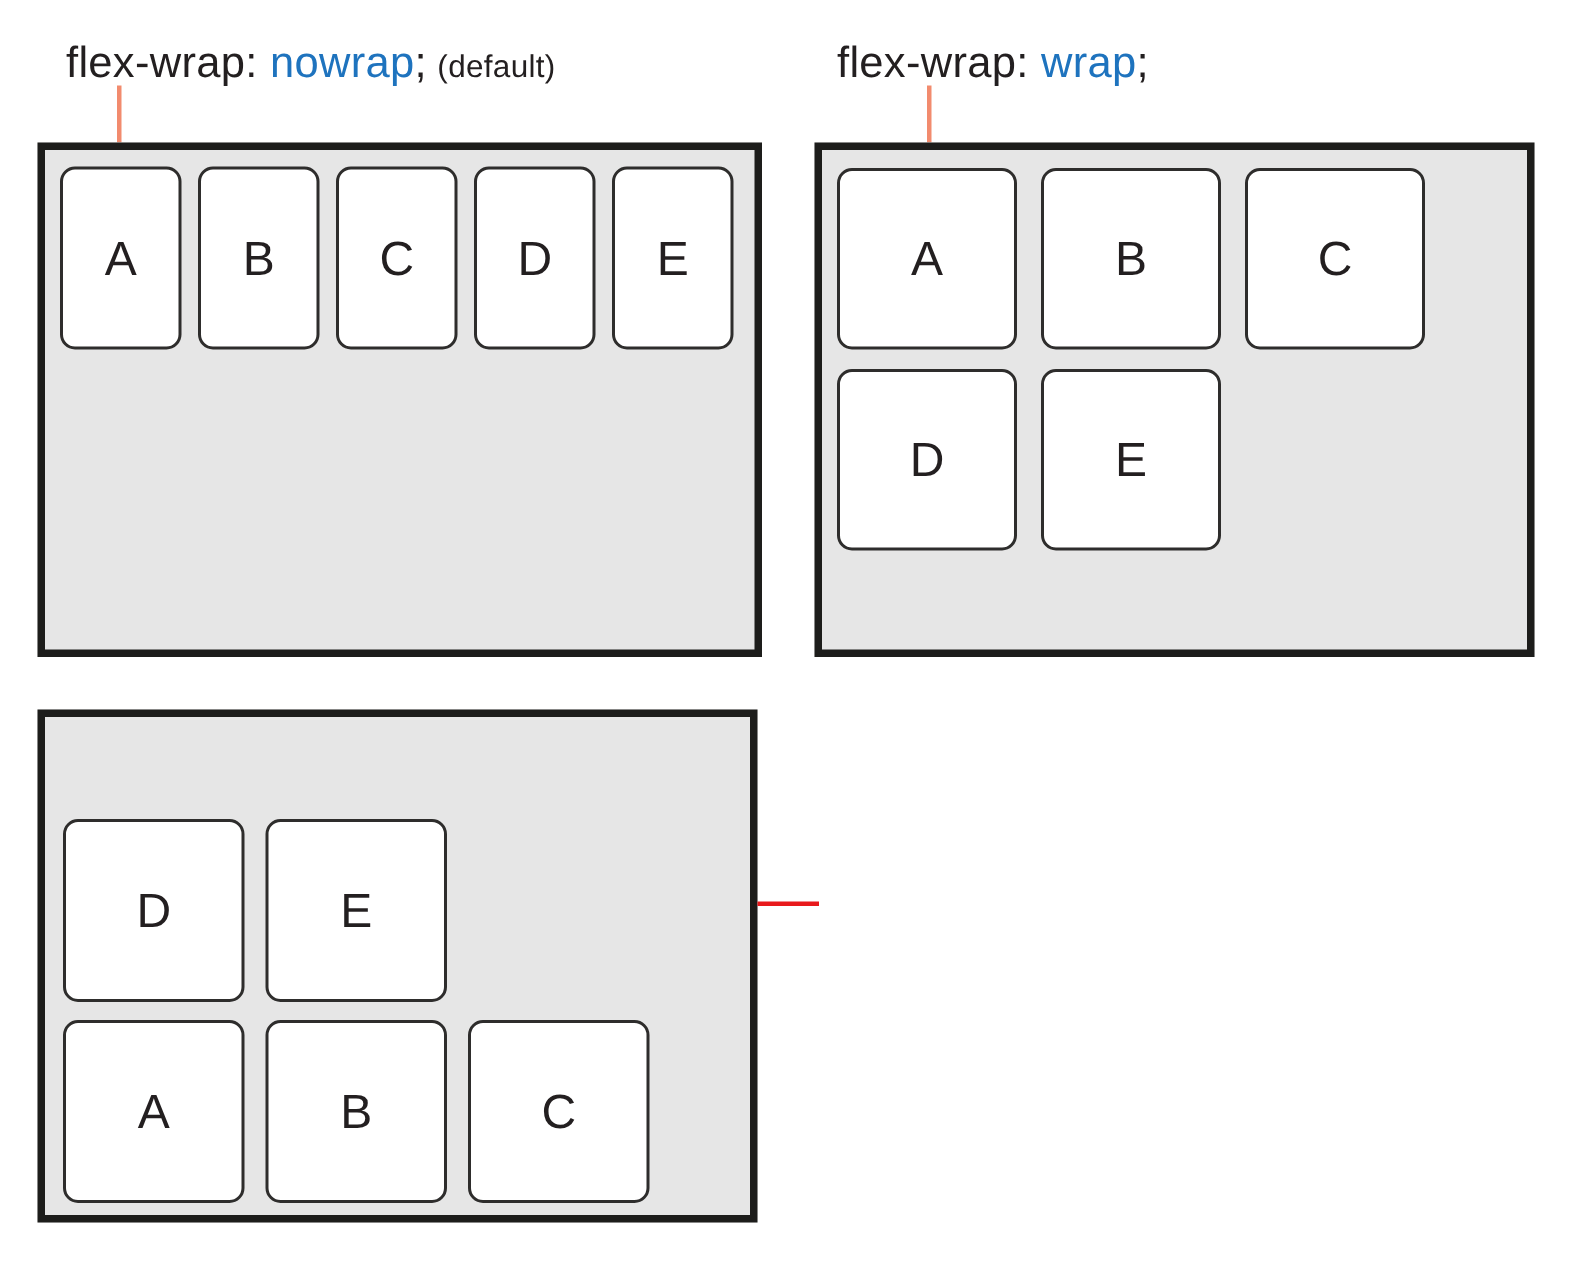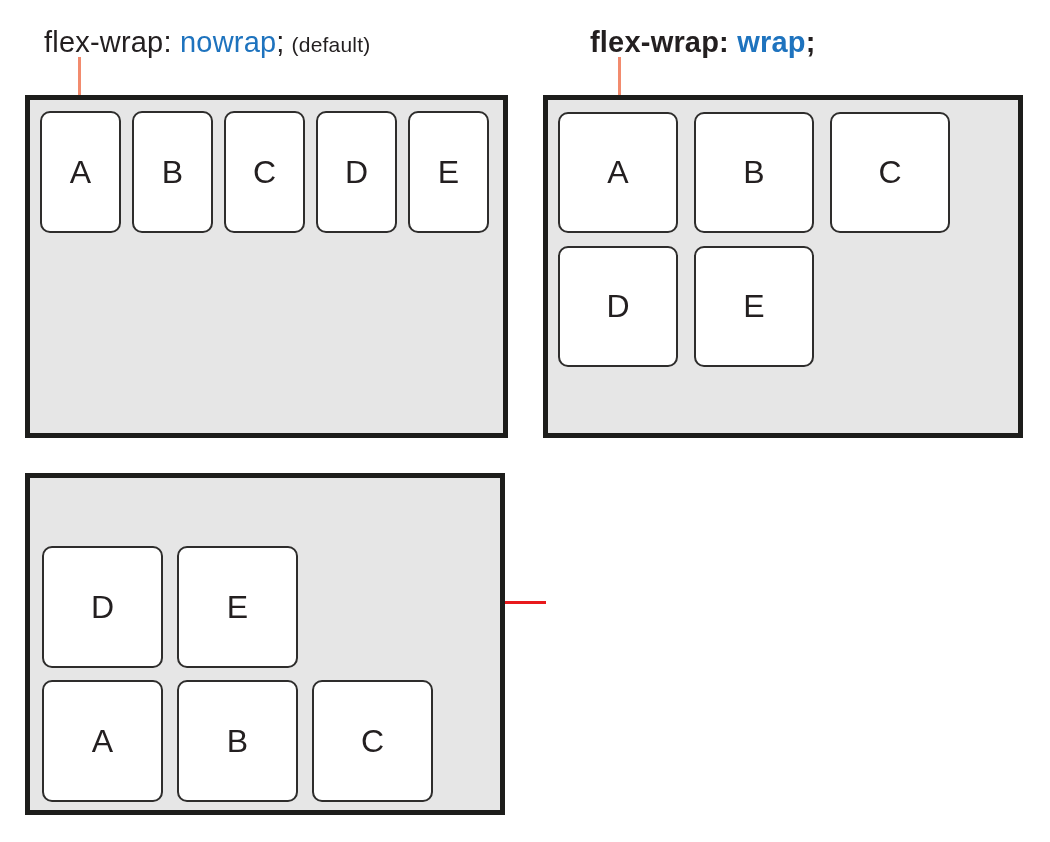--- a/index.html
+++ b/index.html
@@ -18,21 +18,21 @@
     position: absolute;
     font-size: 29px;
     line-height: 35px;
     color: #231f20;
     white-space: nowrap;
     letter-spacing: 0.2px;
   }
   .panel-label .kw { color: #1e73be; }
   .panel-label .note { font-size: 21px; margin-left: 7px; color: #231f20; }
   #label-nowrap  { left: 44px;  top: 25px; }
-  #label-wrap    { left: 590px; top: 25px; font-weight: bold; }
+  #label-wrap    { left: 558px; top: 25px; }
   #label-wraprev { left: 552px; top: 586px; }
 
   
   .leader { position: absolute; }
   .leader-v { width: 3px;  background: #f28b6e; }
   .leader-h { height: 3px; background: #e8191c; }
   #leader-nowrap  { left: 78px;  top: 57px;  height: 38px; }
   #leader-wrap    { left: 618px; top: 57px;  height: 38px; }
   #leader-wraprev { left: 505px; top: 601px; width: 41px; }
 

